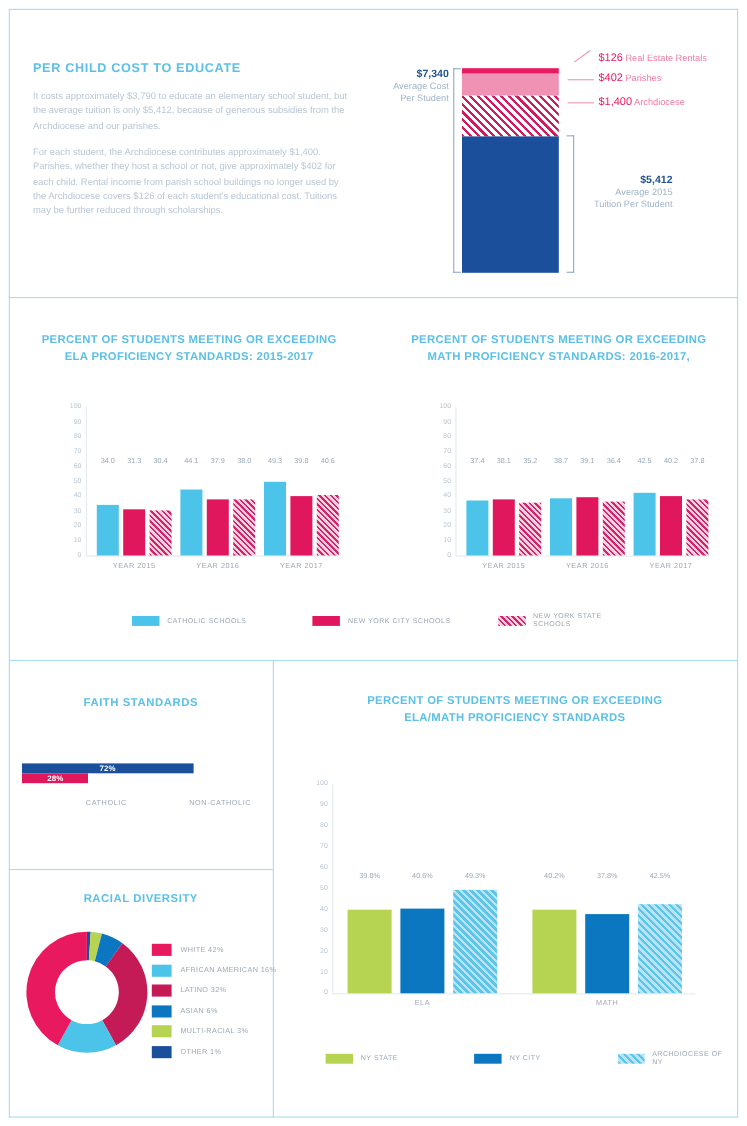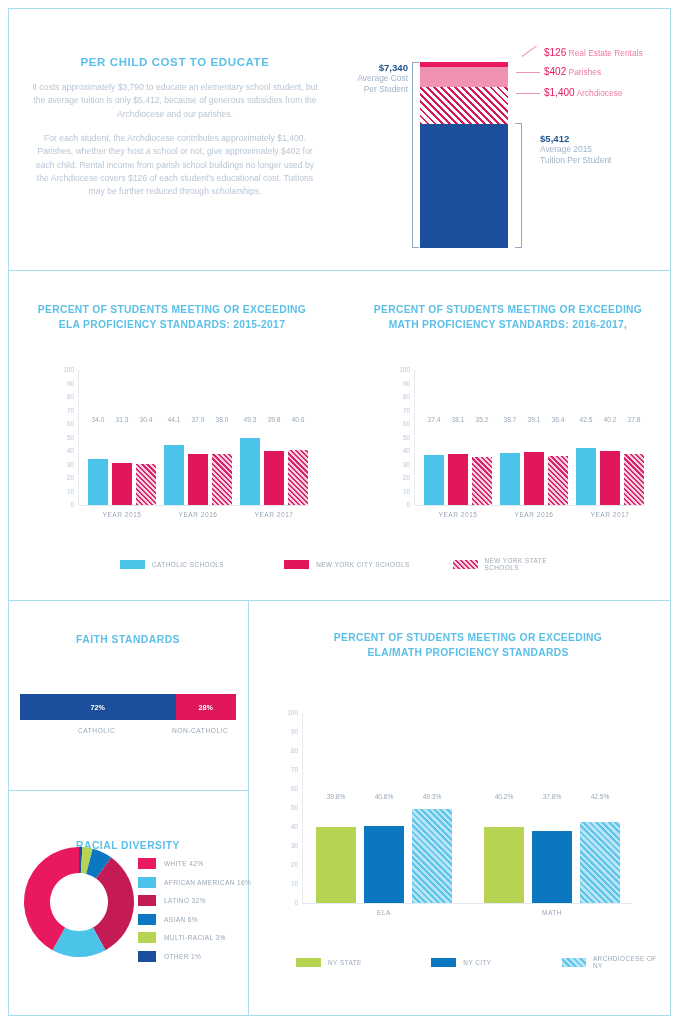--- a/index.html
+++ b/index.html
@@ -14,21 +14,21 @@
 
   
   .hline { position:absolute; left:8px; right:8px; height:1px; background:#a8dcf0; }
   .vline { position:absolute; width:1px; background:#a8dcf0; }
   .frame-l { position:absolute; left:8px; top:8px; bottom:8px; width:1px; background:#a8dcf0; }
   .frame-r { position:absolute; right:8px; top:8px; bottom:8px; width:1px; background:#a8dcf0; }
   .frame-t { position:absolute; left:8px; right:8px; top:8px; height:1px; background:#a8dcf0; }
   .frame-b { position:absolute; left:8px; right:8px; bottom:8px; height:1px; background:#a8dcf0; }
 
   
-  .p1-text { position:absolute; left:30px; top:56px; width:290px;text-align:center; }
+  .p1-text { position:absolute; left:30px; top:56px; width:290px; }
   .p1-head {
     color:#5bc0e8; font-size:11.5px; font-weight:bold; letter-spacing:.6px;
     margin-bottom:13px;
   }
   .p1-para {
     color:#b9c6d4; font-size:8.6px; line-height:1.55; margin-bottom:11px;
   }
 
   .stack-wrap { position:absolute; left:420px; top:62px; }
   .stack { position:relative; width:88px; height:186px; }
@@ -52,21 +52,21 @@
     position:absolute; left:352px; top:62px; width:56px; text-align:right;
   }
   .lbl-7340 .amt { color:#24548f; font-size:9.6px; font-weight:bold; }
   .lbl-7340 .dsc { color:#9fb3c9; font-size:8.4px; line-height:1.35; }
 
   
   .br-right {
     position:absolute; left:515px; top:123px; width:7px; height:125px;
     border:1.2px solid #8fa9c6; border-left:none;
   }
-  .lbl-5412 { position:absolute; left:540px; top:133px; }
+  .lbl-5412 { position:absolute; left:540px; top:158px;text-align:right; }
   .lbl-5412 .amt { color:#24548f; font-size:9.6px; font-weight:bold; }
   .lbl-5412 .dsc { color:#9fb3c9; font-size:8.4px; line-height:1.35; }
 
   
   .callout { position:absolute; font-size:8.4px; white-space:nowrap; }
   .callout .amt { color:#e8195f; font-weight:normal; font-size:10px; }
   .callout .dsc { color:#ef7ba4; }
   .lead { position:absolute; background:#ef93b4; height:1px; }
 
   
@@ -302,28 +302,28 @@
   </div>
 
   <div class="hline" style="top:600px;"></div>
 
   <div class="vline" style="left:248px; top:600px; height:416px;"></div>
   <div class="hline" style="left:8px; width:240px; top:790px;"></div>
 
   <div style="position:absolute; left:8px; top:634px; width:240px;">
     <div class="fd-title" style="position:static;">FAITH STANDARDS</div>
   </div>
-  <div class="fd-bar" style="left:20px; top:694px; width:216px;">
+  <div class="fd-bar" style="left:20px; top:694px; width:216px;flex-direction:column;">
     <div class="fd-cath" style="width:72%;">72%</div>
     <div class="fd-non" style="width:28%;">28%</div>
   </div>
   <div class="fd-lbl" style="left:78px; top:727px;">CATHOLIC</div>
   <div class="fd-lbl" style="left:172px; top:727px;">NON-CATHOLIC</div>
 
-  <div style="position:absolute; left:8px; top:812px; width:240px;margin-top:28px;">
+  <div style="position:absolute; left:8px; top:812px; width:240px;">
     <div class="rd-title" style="position:static;">RACIAL DIVERSITY</div>
   </div>
   <div id="donut-holder" style="position:absolute; left:22px; top:845px;"><svg width="114" height="114">
         <path d="M57,2 A55,55 0 0,1 60.453478574112246,2.1085299364450663 L58.82092506635009,28.057224875580125 A29,29 0 0,0 57,28 Z" fill="#1b4f9c"></path>
         <path d="M60.453478574112246,2.1085299364450663 A55,55 0 0,1 70.677943794067,3.7279261379252944 L64.21200672778079,28.9110883272697 A29,29 0 0,0 58.82092506635009,28.057224875580125 Z" fill="#b6d352"></path>
         <path d="M70.677943794067,3.7279261379252944 A55,55 0 0,1 89.32818887608602,12.504065309377886 L74.04577231648172,33.538507163126525 A29,29 0 0,0 64.21200672778079,28.9110883272697 Z" fill="#0a77c0"></path>
         <path d="M89.32818887608602,12.504065309377886 A55,55 0 0,1 83.49645207559436,105.1968674024125 L70.97085654894975,82.41289372127204 A29,29 0 0,0 74.04577231648172,33.538507163126525 Z" fill="#c41b56"></path>
         <path d="M83.49645207559436,105.1968674024125 A55,55 0 0,1 30.503547924405673,105.1968674024125 L43.02914345105026,82.41289372127204 A29,29 0 0,0 70.97085654894975,82.41289372127204 Z" fill="#4cc3e8"></path>
         <path d="M30.503547924405673,105.1968674024125 A55,55 0 0,1 56.99999999999999,2 L56.99999999999999,28 A29,29 0 0,0 43.02914345105026,82.41289372127204 Z" fill="#e8195f"></path>
       </svg></div>

